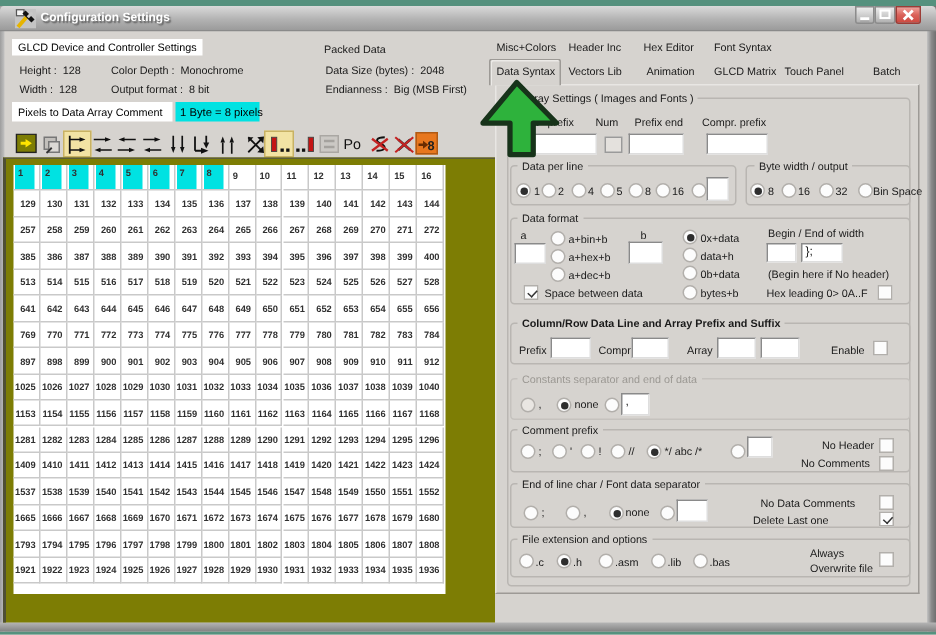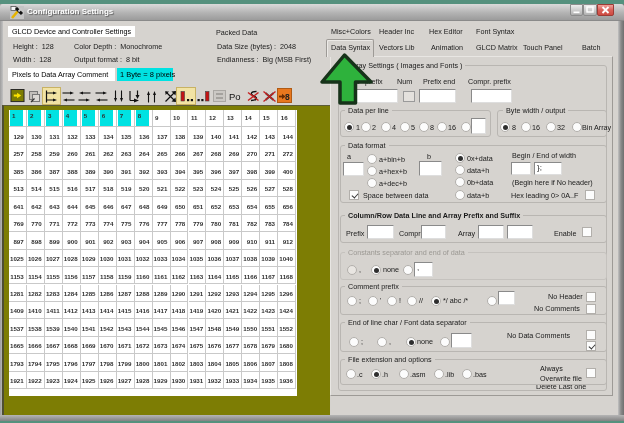--- a/index.html
+++ b/index.html
@@ -969,21 +969,21 @@
 
 <div class="grp" style="left:497px;top:110px;width:110px;height:27px;"></div>
 <div class="grplbl" style="left:503px;top:106px;">Byte width / output</div>
 <div class="radio sel" style="left:500px;top:122px;"></div>
 <div class="lbl" style="left:512px;top:123px;">8</div>
 <div class="radio" style="left:521px;top:122px;"></div>
 <div class="lbl" style="left:532px;top:123px;">16</div>
 <div class="radio" style="left:546px;top:122px;"></div>
 <div class="lbl" style="left:557px;top:123px;">32</div>
 <div class="radio" style="left:572px;top:122px;"></div>
-<div class="lbl" style="left:582px;top:123px;">Bin Array</div>
+<div class="lbl" style="left:582px;top:123px;">Bin Space</div>
 
 <div class="grp" style="left:340px;top:145px;width:267px;height:58px;"></div>
 <div class="grplbl" style="left:345px;top:141px;">Data format</div>
 <div class="lbl" style="left:347px;top:152px;">a</div>
 <div class="inp" style="left:343px;top:162px;width:21px;height:14px;"></div>
 <div class="radio" style="left:367px;top:154px;"></div>
 <div class="lbl" style="left:379px;top:155px;">a+bin+b</div>
 <div class="radio" style="left:367px;top:166px;"></div>
 <div class="lbl" style="left:379px;top:167px;">a+hex+b</div>
 <div class="radio" style="left:367px;top:178px;"></div>
@@ -992,21 +992,21 @@
 <div class="lbl" style="left:363px;top:191px;">Space between data</div>
 <div class="lbl" style="left:427px;top:152px;">b</div>
 <div class="inp" style="left:419px;top:161px;width:23px;height:15px;"></div>
 <div class="radio sel" style="left:455px;top:153px;"></div>
 <div class="lbl" style="left:467px;top:154px;">0x+data</div>
 <div class="radio" style="left:455px;top:165px;"></div>
 <div class="lbl" style="left:467px;top:166px;">data+h</div>
 <div class="radio" style="left:455px;top:177px;"></div>
 <div class="lbl" style="left:467px;top:178px;">0b+data</div>
 <div class="radio" style="left:455px;top:190px;"></div>
-<div class="lbl" style="left:467px;top:191px;">data+b</div>
+<div class="lbl" style="left:467px;top:191px;">bytes+b</div>
 <div class="lbl" style="left:512px;top:151px;">Begin / End of width</div>
 <div class="inp" style="left:511px;top:162px;width:20px;height:13px;"></div>
 <div class="inp" style="left:534px;top:162px;width:28px;height:13px;padding-left:2px;">};</div>
 <div class="lbl" style="left:512px;top:178px;">(Begin here if No header)</div>
 <div class="lbl" style="left:511px;top:191px;">Hex leading 0&gt; 0A..F</div>
 <div class="chk" style="left:585px;top:190px;"></div>
 
 <div class="grp" style="left:340px;top:215px;width:267px;height:28px;"></div>
 <div class="grplbl" style="left:345px;top:211px;font-weight:bold;">Column/Row Data Line and Array Prefix and Suffix</div>
 <div class="lbl" style="left:346px;top:229px;">Prefix</div>
@@ -1052,21 +1052,21 @@
 <div class="radio" style="left:349px;top:337px;"></div>
 <div class="lbl" style="left:361px;top:337px;">;</div>
 <div class="radio" style="left:377px;top:337px;"></div>
 <div class="lbl" style="left:389px;top:337px;">,</div>
 <div class="radio sel" style="left:406px;top:337px;"></div>
 <div class="lbl" style="left:417px;top:337px;">none</div>
 <div class="radio" style="left:440px;top:337px;"></div>
 <div class="inp" style="left:451px;top:333px;width:21px;height:15px;"></div>
 <div class="lbl" style="left:507px;top:331px;">No Data Comments</div>
 <div class="chk" style="left:586px;top:330px;"></div>
-<div class="lbl" style="left:536px;top:342px;margin-top:40px;">Delete Last one</div>
+<div class="lbl" style="left:502px;top:342px;">Delete Last one</div>
 <div class="chk on" style="left:586px;top:341px;"></div>
 
 <div class="grp" style="left:340px;top:359px;width:267px;height:26px;"></div>
 <div class="grplbl" style="left:345px;top:355px;">File extension and options</div>
 <div class="radio" style="left:346px;top:369px;"></div>
 <div class="lbl" style="left:357px;top:370px;">.c</div>
 <div class="radio sel" style="left:371px;top:369px;"></div>
 <div class="lbl" style="left:382px;top:370px;">.h</div>
 <div class="radio" style="left:399px;top:369px;"></div>
 <div class="lbl" style="left:410px;top:370px;">.asm</div>

